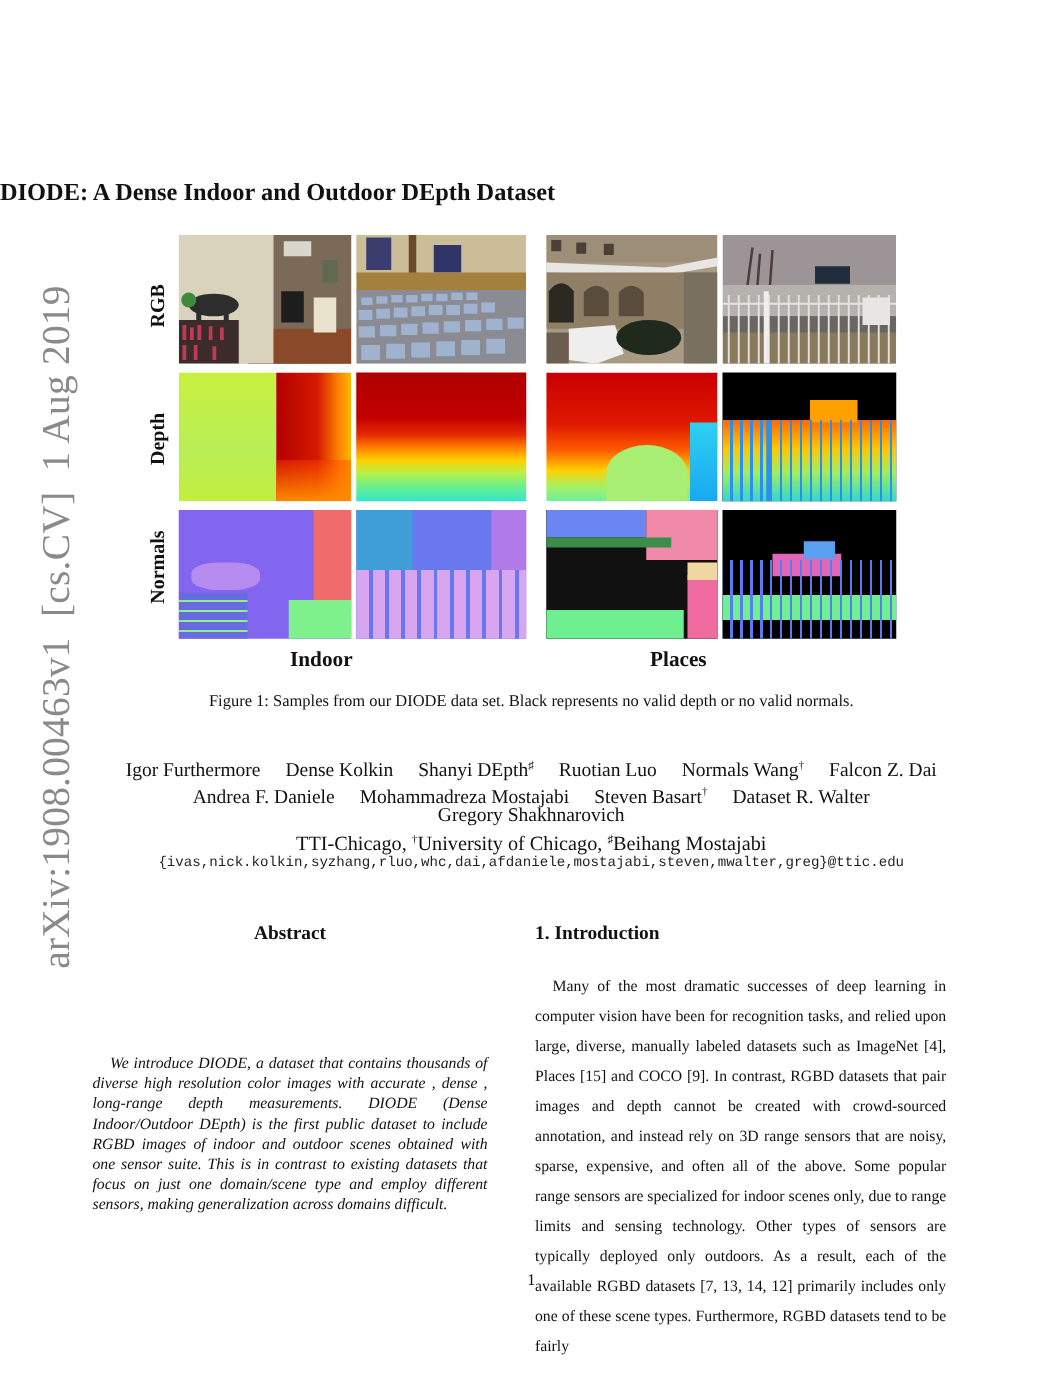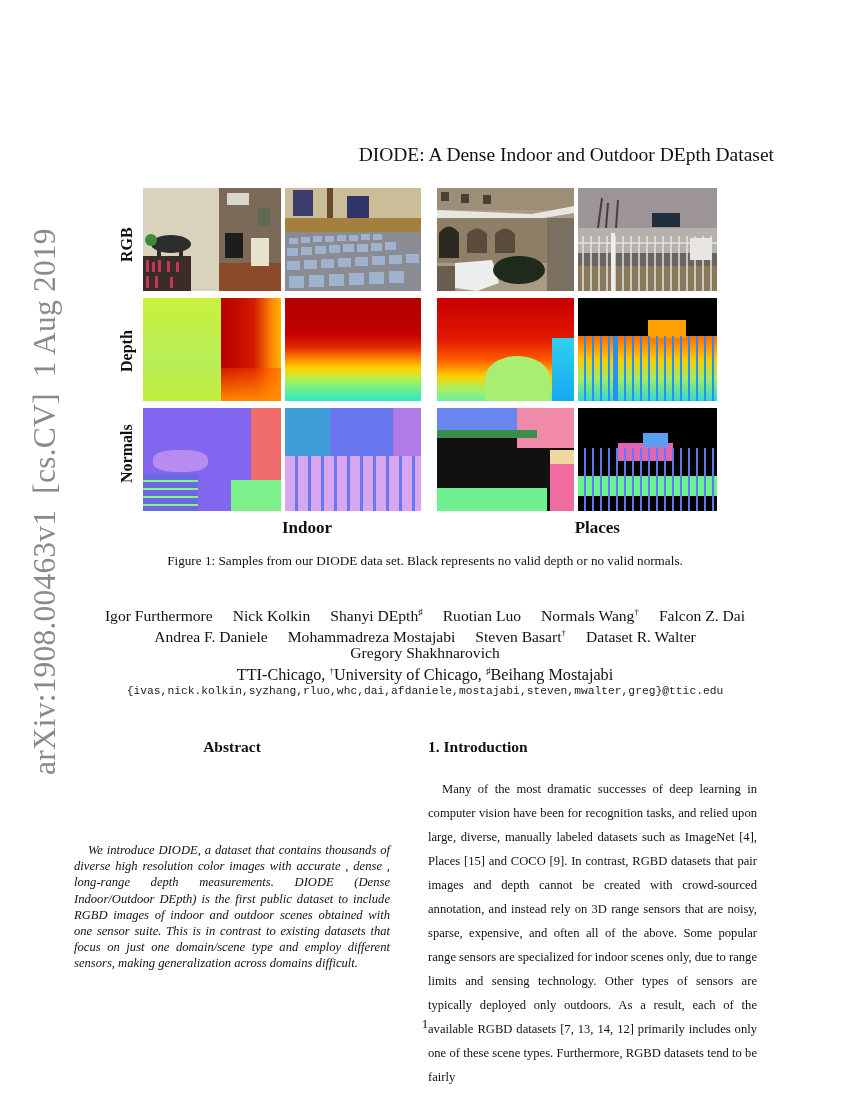--- a/index.html
+++ b/index.html
@@ -4,26 +4,26 @@
 <style>
   html, body { margin: 0; padding: 0; background: #ffffff; }
   body { width: 850px; height: 1100px; position: relative; overflow: hidden;
          font-family: "Liberation Serif", "DejaVu Serif", serif; color: #111; }
   .abs { position: absolute; }
 
   
   .arxiv { left: 27px; top: 775px; transform-origin: 0 0; transform: rotate(-90deg);
            font-size: 31.5px; color: #8a8a8a; white-space: pre; letter-spacing: 0.2px; }
 
-  .title { left: 0; width: 774px; top: 144px; text-align: right; font-weight: normal; font-size: 19.5px; }
+  .title { left: 0; width: 774px; top: 144px; text-align: left; font-weight: bold; font-size: 19.5px; }
 
   
   .rowlabel { font-weight: bold; font-size: 16px; transform-origin: 0 0; transform: rotate(-90deg); white-space: nowrap; }
   .panel { position: absolute; overflow: hidden; }
-  .grp { font-weight: bold; font-size: 17px; text-align: right; }
+  .grp { font-weight: bold; font-size: 17px; text-align: left; }
 
   .caption { left: 0; width: 850px; top: 553px; text-align: center; font-size: 13.2px; }
 
   .authors { left: 60px; width: 730px; text-align: center; font-size: 15.6px; line-height: 19px; }
   .authors span.a { margin: 0 10px; }
   .emails { left: 60px; width: 730px; top: 685px; text-align: center;
             font-family: "Liberation Mono", "DejaVu Sans Mono", monospace; font-size: 11.3px; color: #222; }
   sup { font-size: 9px; }
 
   .h { font-weight: bold; font-size: 15.5px; }
@@ -211,21 +211,21 @@
     <div style="position:absolute;left:0;top:40px;width:139px;height:63px;background:repeating-linear-gradient(90deg,transparent 0 6px,#5a7cf0 6px 8px);"></div>
   </div>
 
   <div class="abs grp" style="left:232px; width:100px; top:518px;">Indoor</div>
   <div class="abs grp" style="left:520px; width:100px; top:518px;">Places</div>
 </div>
 
 <div class="abs caption">Figure 1: Samples from our DIODE data set. Black represents no valid depth or no valid normals.</div>
 
 <div class="abs authors" style="top:603px;">
-  <span class="a">Igor Furthermore</span><span class="a"><span>Nick Kolkin</span></span><span class="a"><span>Shanyi DEpth</span><sup>♯</sup></span><span class="a"><span>Ruotian Luo</span></span><span class="a"><span>Normals Wang</span><sup>†</sup></span><span class="a"><span>Falcon Z. Dai</span></span>
+  <span class="a">Igor Furthermore</span><span class="a"><span>Dense Kolkin</span></span><span class="a"><span>Shanyi DEpth</span><sup>♯</sup></span><span class="a"><span>Ruotian Luo</span></span><span class="a"><span>Normals Wang</span><sup>†</sup></span><span class="a"><span>Falcon Z. Dai</span></span>
 </div>
 <div class="abs authors" style="top:624px;">
   <span class="a">Andrea F. Daniele</span><span class="a"><span>Mohammadreza Mostajabi</span></span><span class="a"><span>Steven Basart</span><sup>†</sup></span><span class="a"><span>Dataset R. Walter</span></span>
 </div>
 <div class="abs authors" style="top:643px;">Gregory Shakhnarovich</div>
 <div class="abs authors" style="top:662px; font-size:16.2px;">
   <span>TTI-Chicago, </span><sup>†</sup><span>University of Chicago, </span> <sup>♯</sup><span>Beihang Mostajabi</span>
 </div>
 <div class="abs emails">{ivas,nick.kolkin,syzhang,rluo,whc,dai,afdaniele,mostajabi,steven,mwalter,greg}@ttic.edu</div>
 

